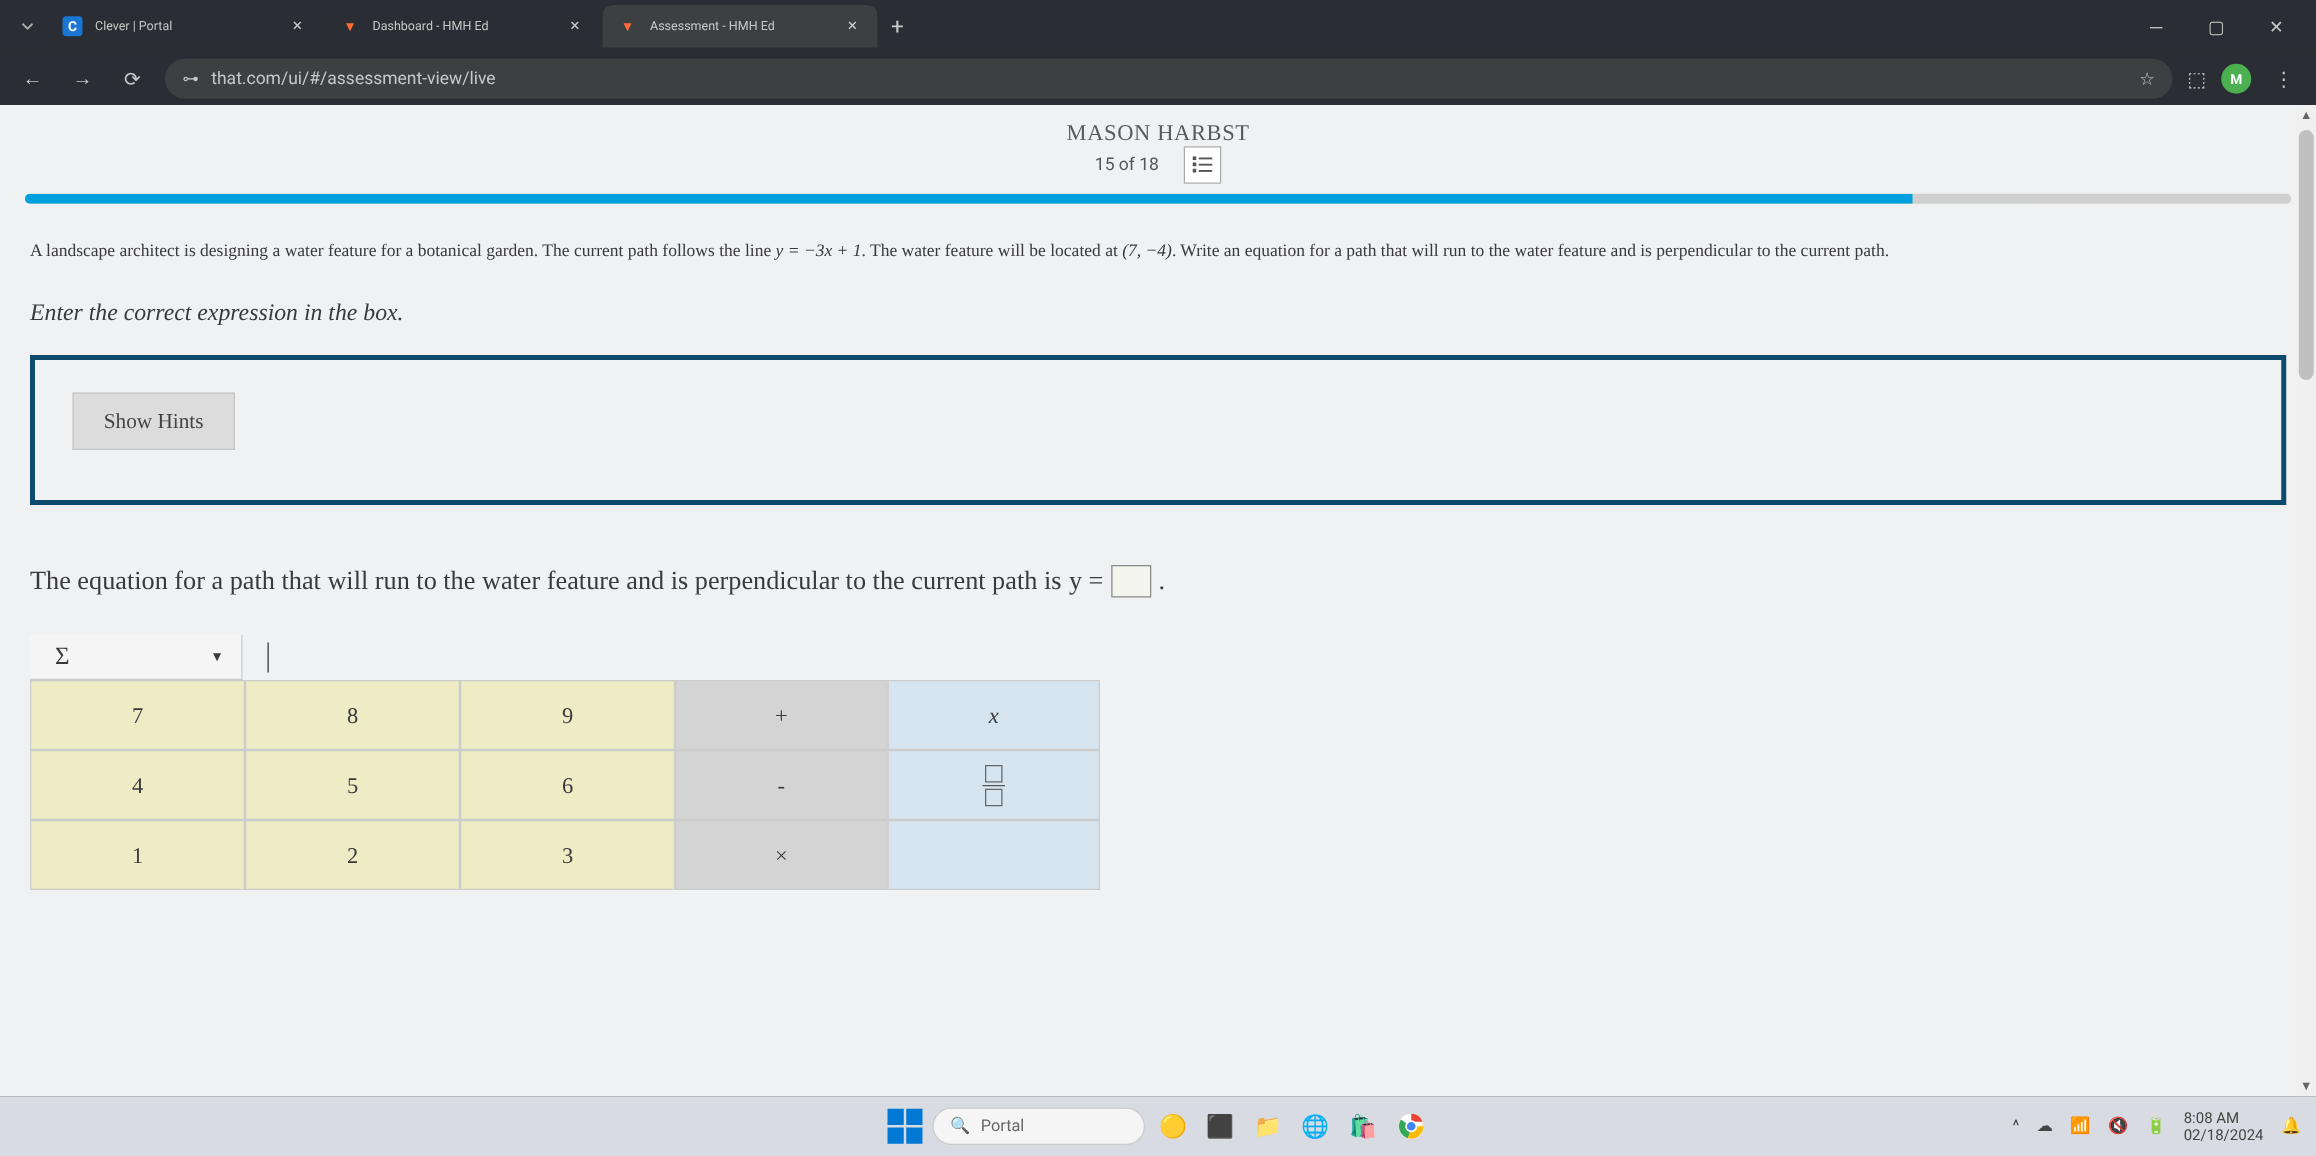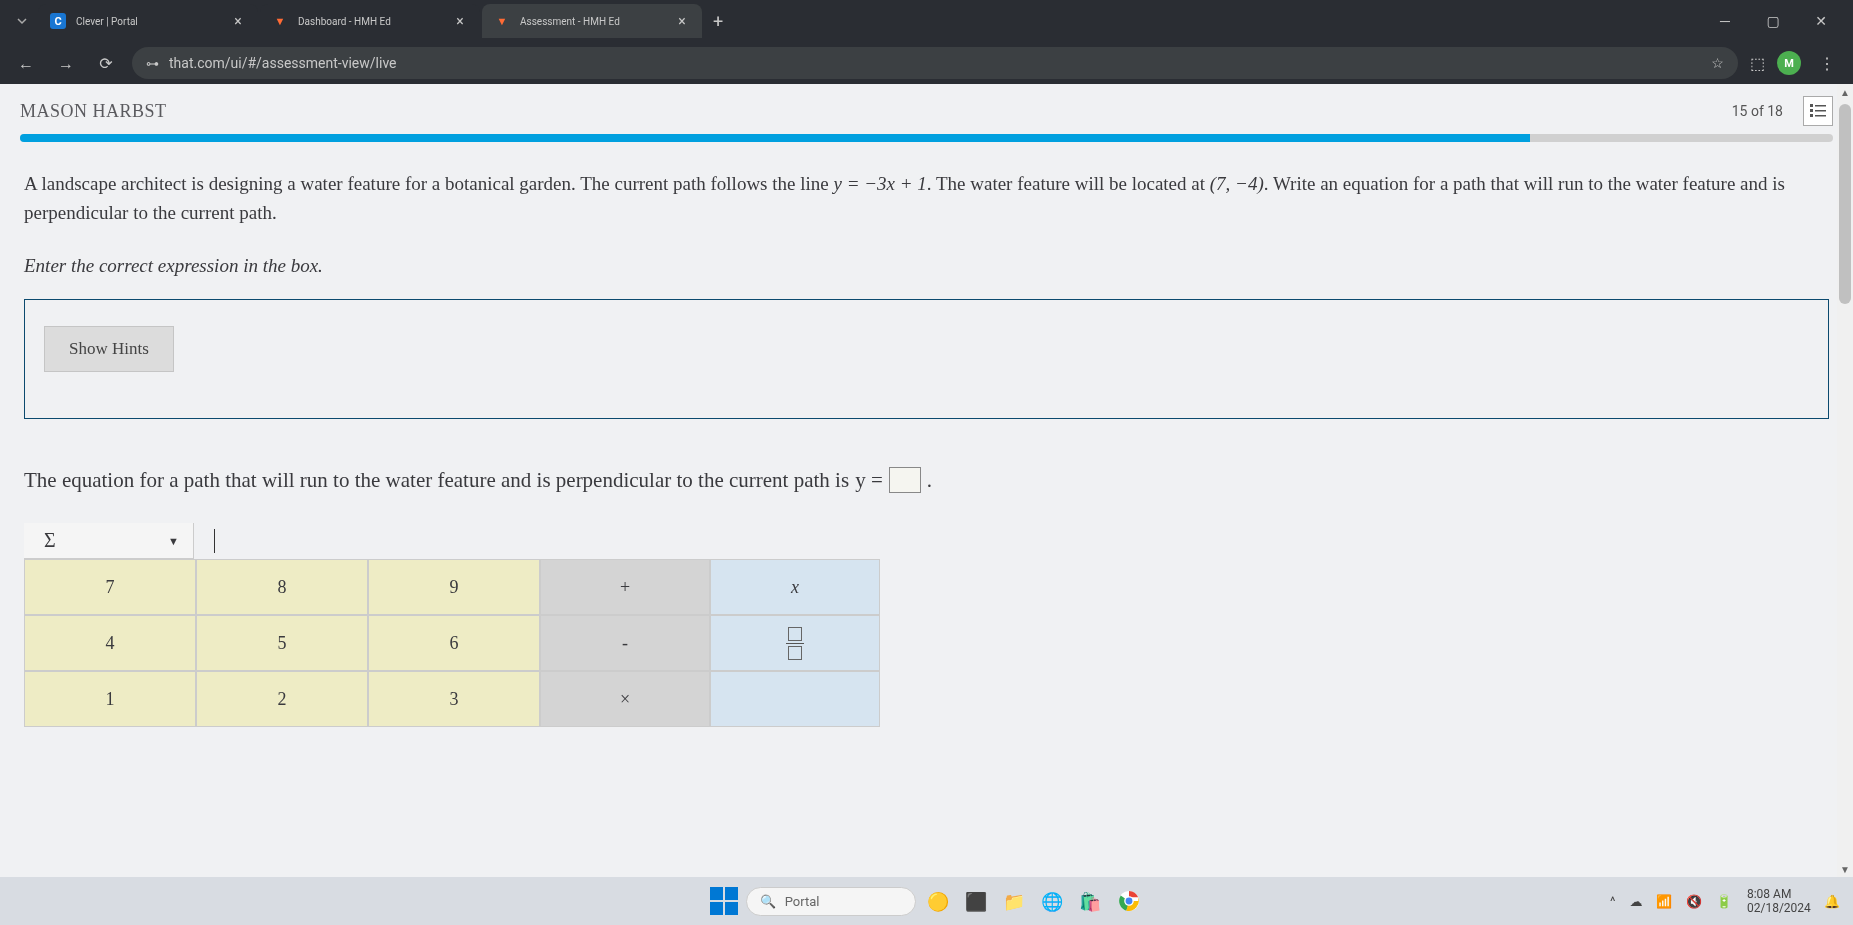--- a/index.html
+++ b/index.html
@@ -99,55 +99,56 @@
 }
 .scrollbar-track { position: absolute; right: 0; top: 0; width: 16px; height: 100%; background: #f0f0f0; }
 .scrollbar-thumb { position: absolute; right: 2px; top: 20px; width: 12px; height: 200px; background: #c0c0c0; border-radius: 6px; }
 .scrollbar-arrow { width: 16px; height: 16px; display: flex; align-items: center; justify-content: center; font-size: 10px; color: #666; }
 
 .header-bar {
   display: flex;
   align-items: center;
   padding: 12px 20px 8px;
   justify-content: space-between;
+  flex-direction: column;
 }
 .student-name {
   font-size: 18px;
   color: #5a5a5e;
   letter-spacing: 0.5px;
   font-family: Georgia, serif;
 }
 .header-right { display: flex; align-items: center; gap: 20px; }
 .counter { font-size: 14px; color: #555; }
 .list-icon-btn { width: 30px; height: 30px; border: 1px solid #aaa; display: flex; align-items: center; justify-content: center; cursor: pointer; background: white; }
 
 .progress-track { height: 8px; background: #d0d0d0; margin: 0 20px; border-radius: 4px; overflow: hidden; }
 .progress-fill { height: 100%; background: #00a0df; width: 83.3%; }
 
 .question-area { padding: 28px 24px 10px; font-family: Georgia, "Times New Roman", serif; color: #3a3a3e; }
-.question-text { font-size: 19px; line-height: 1.5; margin-bottom: 28px; }
+.question-text { font-size: 14px; line-height: 1.5; margin-bottom: 28px; }
 .question-text .math { font-style: italic; }
 .instruction { font-size: 19px; margin-bottom: 22px; font-style: italic; }
 
 .answer-box {
-  border: 1px solid #0c4a6e;
-  padding: 26px 19px;
+  border: 4px solid #0c4a6e;
+  padding: 26px 30px;
   min-height: 120px;
 }
 .hints-btn {
   background: #dcdcdc;
   border: 1px solid #c5c5c5;
   padding: 12px 24px;
   font-size: 17px;
   font-family: Georgia, serif;
   color: #444;
   cursor: pointer;
 }
 
-.answer-stem { font-size: 21px; margin: 48px 0 30px; display: flex; align-items: center; gap: 6px; }
+.answer-stem { font-size: 21px; margin: 48px 0 30px; display: flex; align-items: flex-start; gap: 6px; }
 .answer-input {
   display: inline-block;
   width: 32px;
   height: 26px;
   border: 1px solid #888;
   background: #f5f5f0;
   vertical-align: middle;
 }
 .palette-header {
   display: flex;

